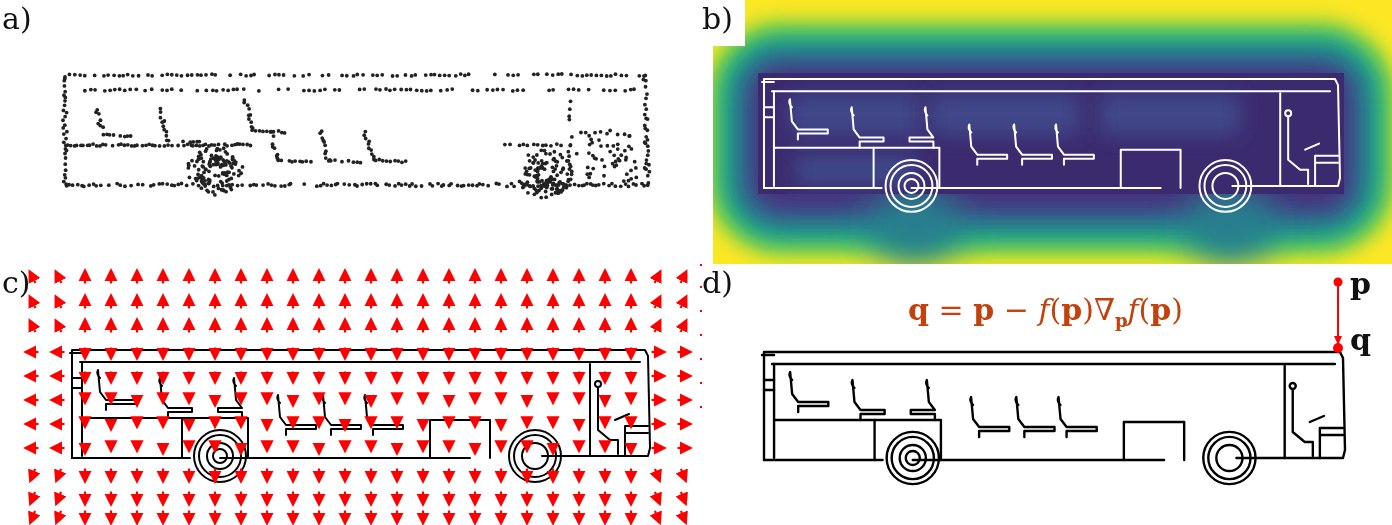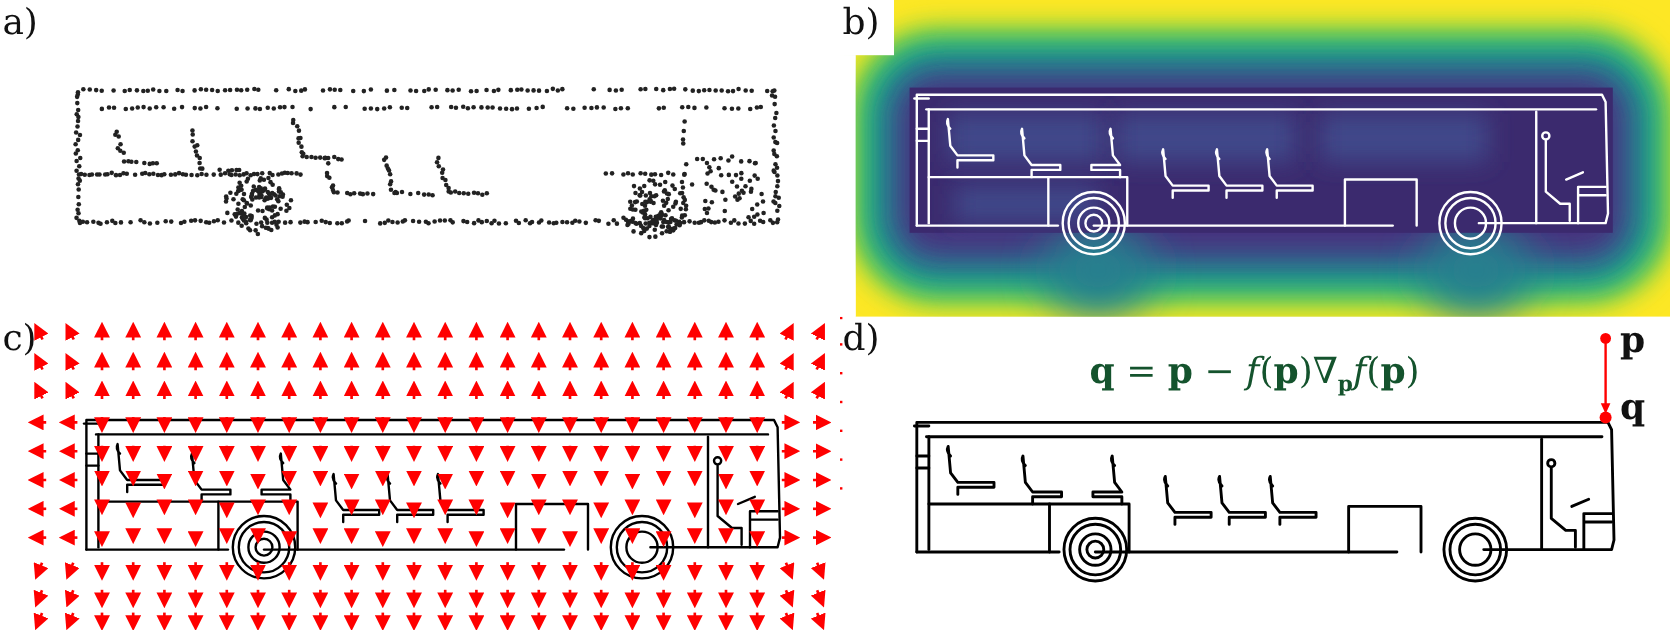--- a/index.html
+++ b/index.html
@@ -3,21 +3,21 @@
 <meta charset="utf-8">
 <style>
   html, body { margin:0; padding:0; background:#ffffff; }
   body { width:1392px; height:525px; position:relative; overflow:hidden;
          font-family:"DejaVu Serif", "Liberation Serif", serif; }
   .panel { position:absolute; }
   .label { position:absolute; font-family:"DejaVu Serif","Liberation Serif",serif;
            font-size:30px; color:#111; line-height:1; }
   svg { position:absolute; left:0; top:0; }
   .formula { position:absolute; font-family:"DejaVu Serif","Liberation Serif",serif;
-             font-size:30px; color:#14532d; white-space:nowrap; }
+             font-size:30px; color:#c2410c; white-space:nowrap; }
   .formula b { font-weight:bold; }
   .formula i { font-style:italic; }
   .pq { position:absolute; font-family:"DejaVu Serif","Liberation Serif",serif;
         font-size:30px; font-weight:bold; color:#111; }
 </style>
 </head>
 <body>
 
 <div class="panel" style="left:0;top:0;width:700px;height:262px;">
   <div class="label" style="left:2px;top:4px;">a)</div>

